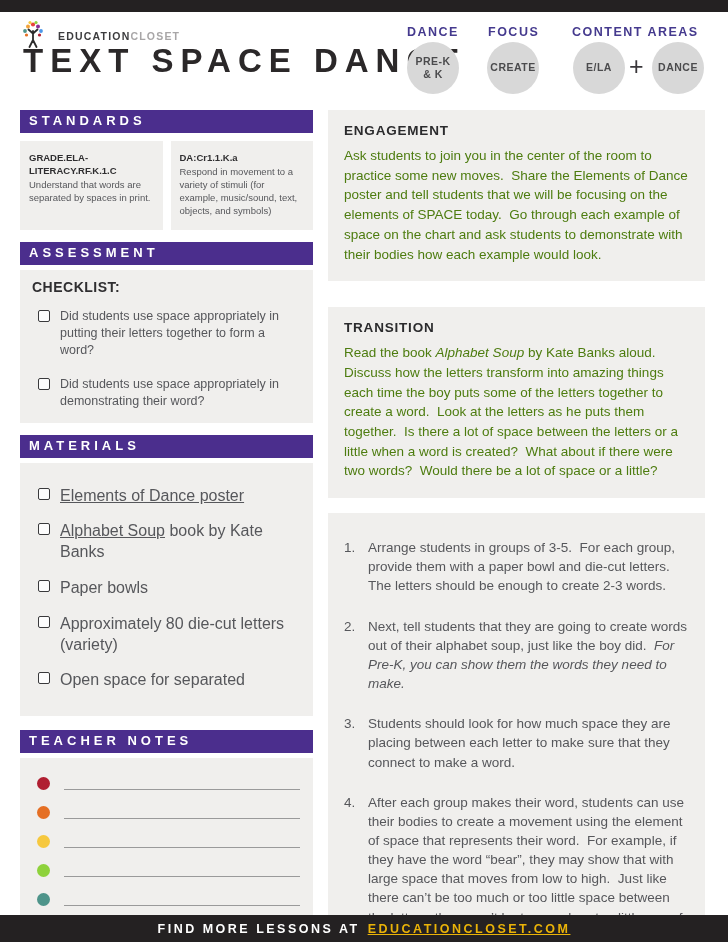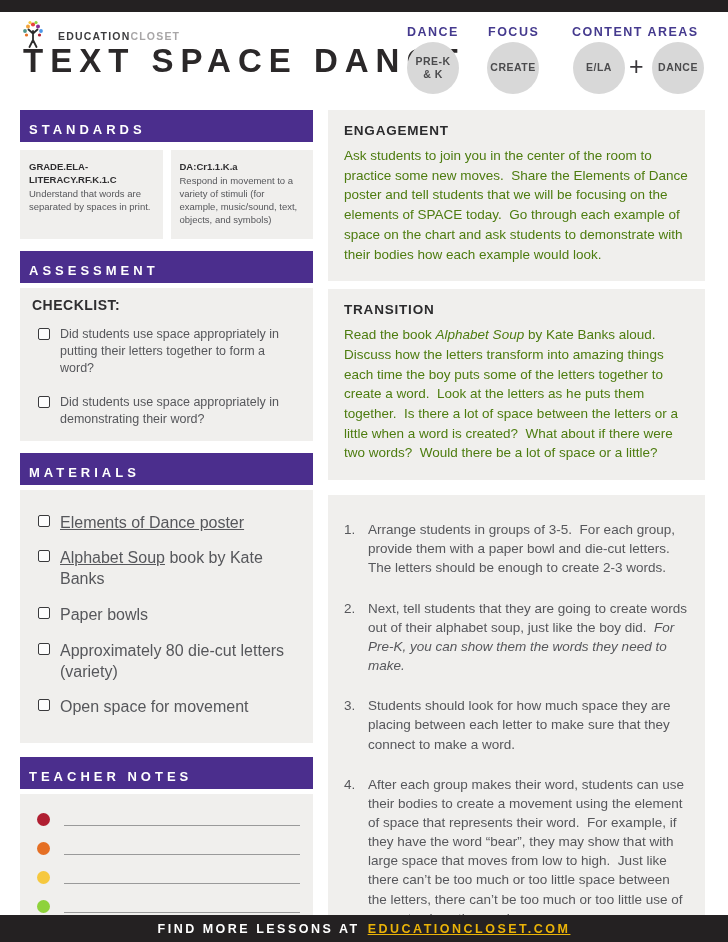--- a/index.html
+++ b/index.html
@@ -22,21 +22,21 @@
           text-align:center;font-size:10.5px;font-weight:bold;color:#4b4b4d;
           letter-spacing:0.5px;line-height:1.25;}
   .c-grade{left:407px;} .c-focus{left:487px;} .c-ela{left:573px;} .c-dance{left:652px;}
   .plus{position:absolute;left:629px;top:52px;font-size:25px;font-weight:400;color:#39363a;}
 
   
   .col-left{position:absolute;left:20px;top:110px;width:293px;}
   .col-right{position:absolute;left:328px;top:110px;width:377px;}
 
   .bar{background:#4b2e8d;color:#ffffff;font-size:13px;font-weight:bold;
-       letter-spacing:4px;padding:12px 0 5px 9px;}
+       letter-spacing:4px;padding:3px 0 5px 9px;}
   .graybox{background:#f0efed;}
 
   .std-row{display:flex;gap:8px;margin:8px 0 12px;}
   .std-box{flex:1;padding:10px 9px 12px;font-size:9.5px;line-height:1.38;}
   .std-code{font-weight:bold;color:#2f2e30;overflow-wrap:anywhere;}
   .std-text{color:#56575b;margin-top:1px;}
 
   .assess-box{margin:5px 0 12px;padding:9px 12px 13px;}
   .checklist-title{font-size:14px;font-weight:bold;letter-spacing:0.5px;color:#2f2e30;}
   .check-item{display:flex;margin-top:13px;font-size:12.5px;color:#56575b;line-height:1.36;}
@@ -48,21 +48,21 @@
   .u{text-decoration:underline;}
 
   .notes-box{margin-top:5px;height:252px;padding-top:12px;}
   .note-row{position:relative;height:29px;}
   .note-dot{position:absolute;left:17px;top:7px;width:13px;height:13px;border-radius:50%;}
   .note-line{position:absolute;left:44px;right:13px;top:19px;border-top:1px solid #9a9a9a;}
 
   .rbox{padding:13px 16px 17px;}
   .rhead{font-size:13.5px;font-weight:bold;letter-spacing:0.8px;color:#2b2b2d;}
   .rbody{margin-top:8px;font-size:13.5px;color:#4d7c0f;line-height:1.46;white-space:pre-wrap;}
-  .box-transition{margin-top:8px;}
+  .box-transition{margin-top:26px;}
   .box-activity{margin-top:15px;}
   .act-item{display:flex;margin-top:12px;font-size:13.5px;color:#56575b;line-height:1.42;}
   .act-item + .act-item{margin-top:21px;}
   .act-num{flex:0 0 auto;width:15px;margin-right:9px;}
   .act-text{white-space:pre-wrap;}
   .it{font-style:italic;}
 
   .footer{position:absolute;left:0;bottom:0;width:100%;height:27px;background:#242122;
           color:#fff;display:flex;align-items:center;justify-content:center;gap:8px;
           font-size:12.5px;font-weight:bold;letter-spacing:2.5px;}
@@ -147,21 +147,21 @@
       <div class="mat-item">
         <span class="checkbox"></span>
         <span><span class="u"></span><span>Paper bowls</span></span>
       </div>
       <div class="mat-item">
         <span class="checkbox"></span>
         <span><span class="u"></span><span>Approximately 80 die-cut letters (variety)</span></span>
       </div>
       <div class="mat-item">
         <span class="checkbox"></span>
-        <span><span class="u"></span><span>Open space for movement</span></span>
+        <span><span class="u"></span><span>Open space for separated</span></span>
       </div>
     </div>
 
     <div class="bar">TEACHER NOTES</div>
     <div class="notes-box graybox">
       <div class="note-row">
           <span class="note-dot" style="background: rgb(176, 30, 49);"></span>
           <span class="note-line"></span>
         </div>
       <div class="note-row">

